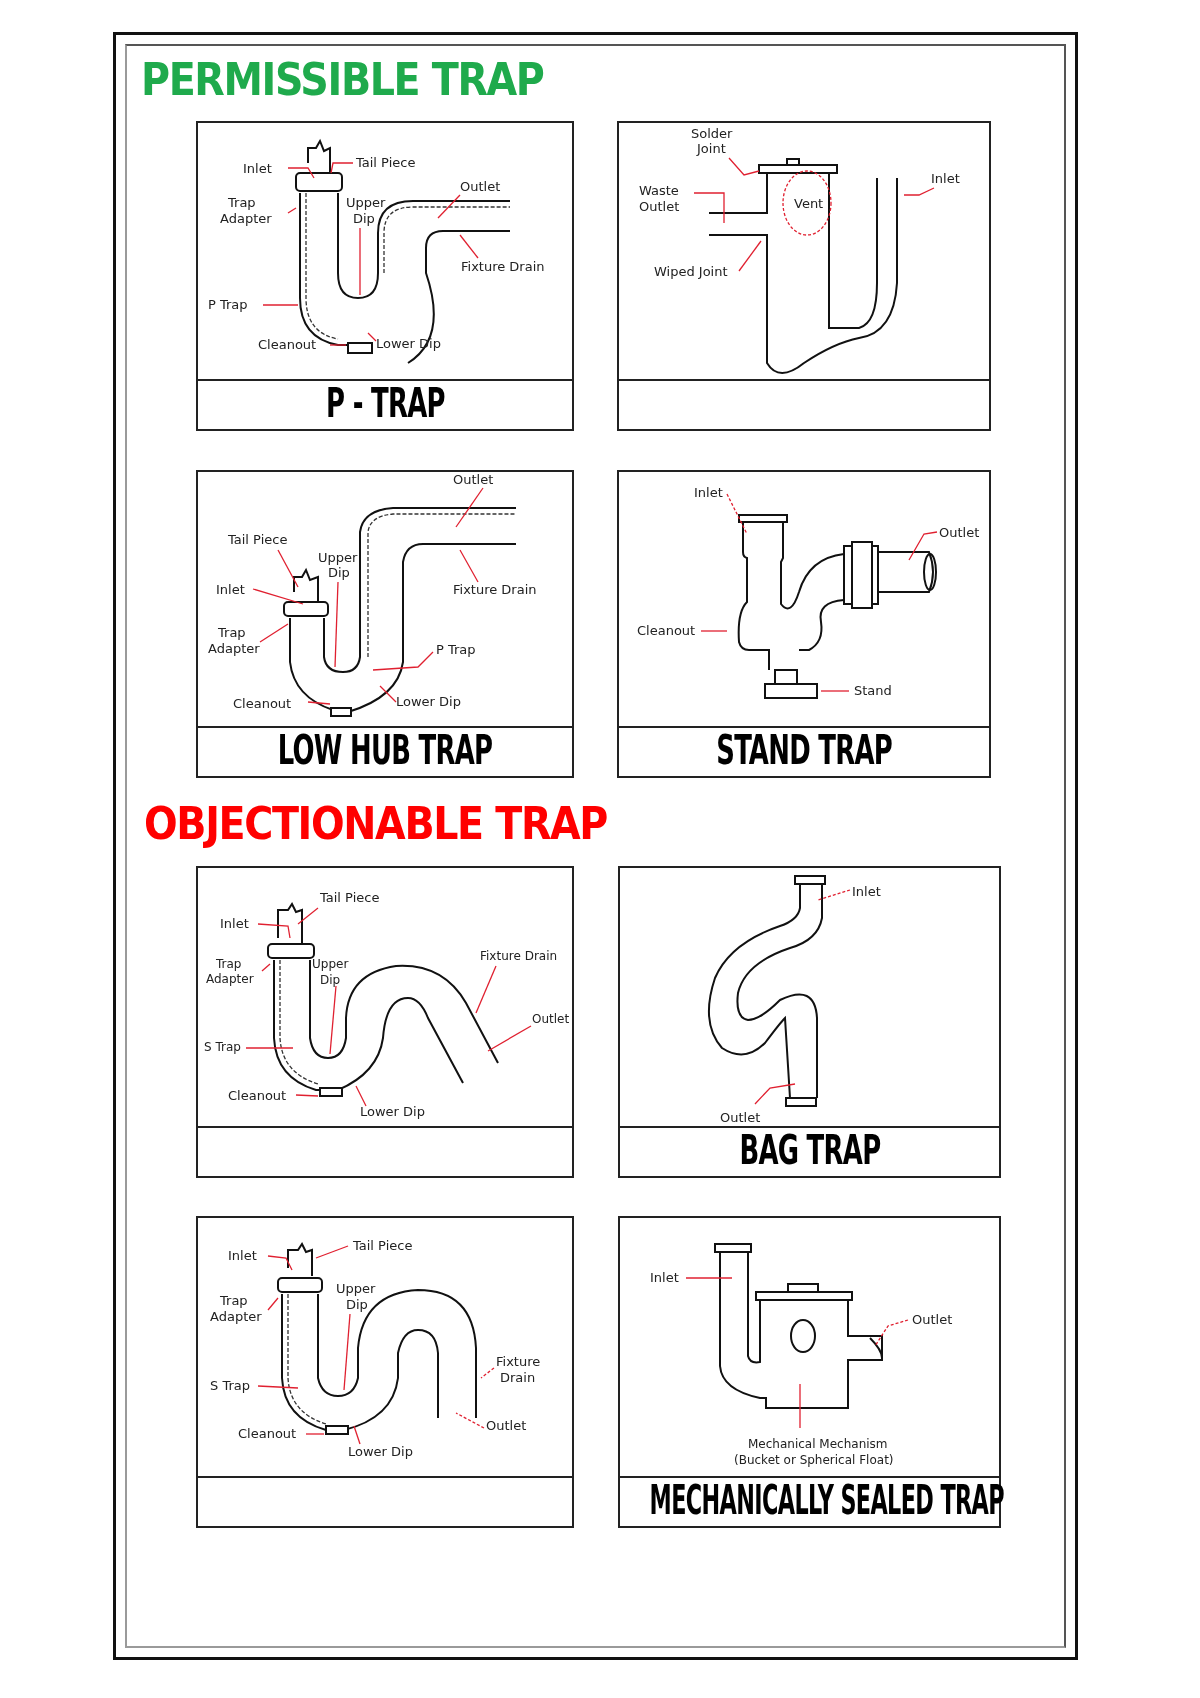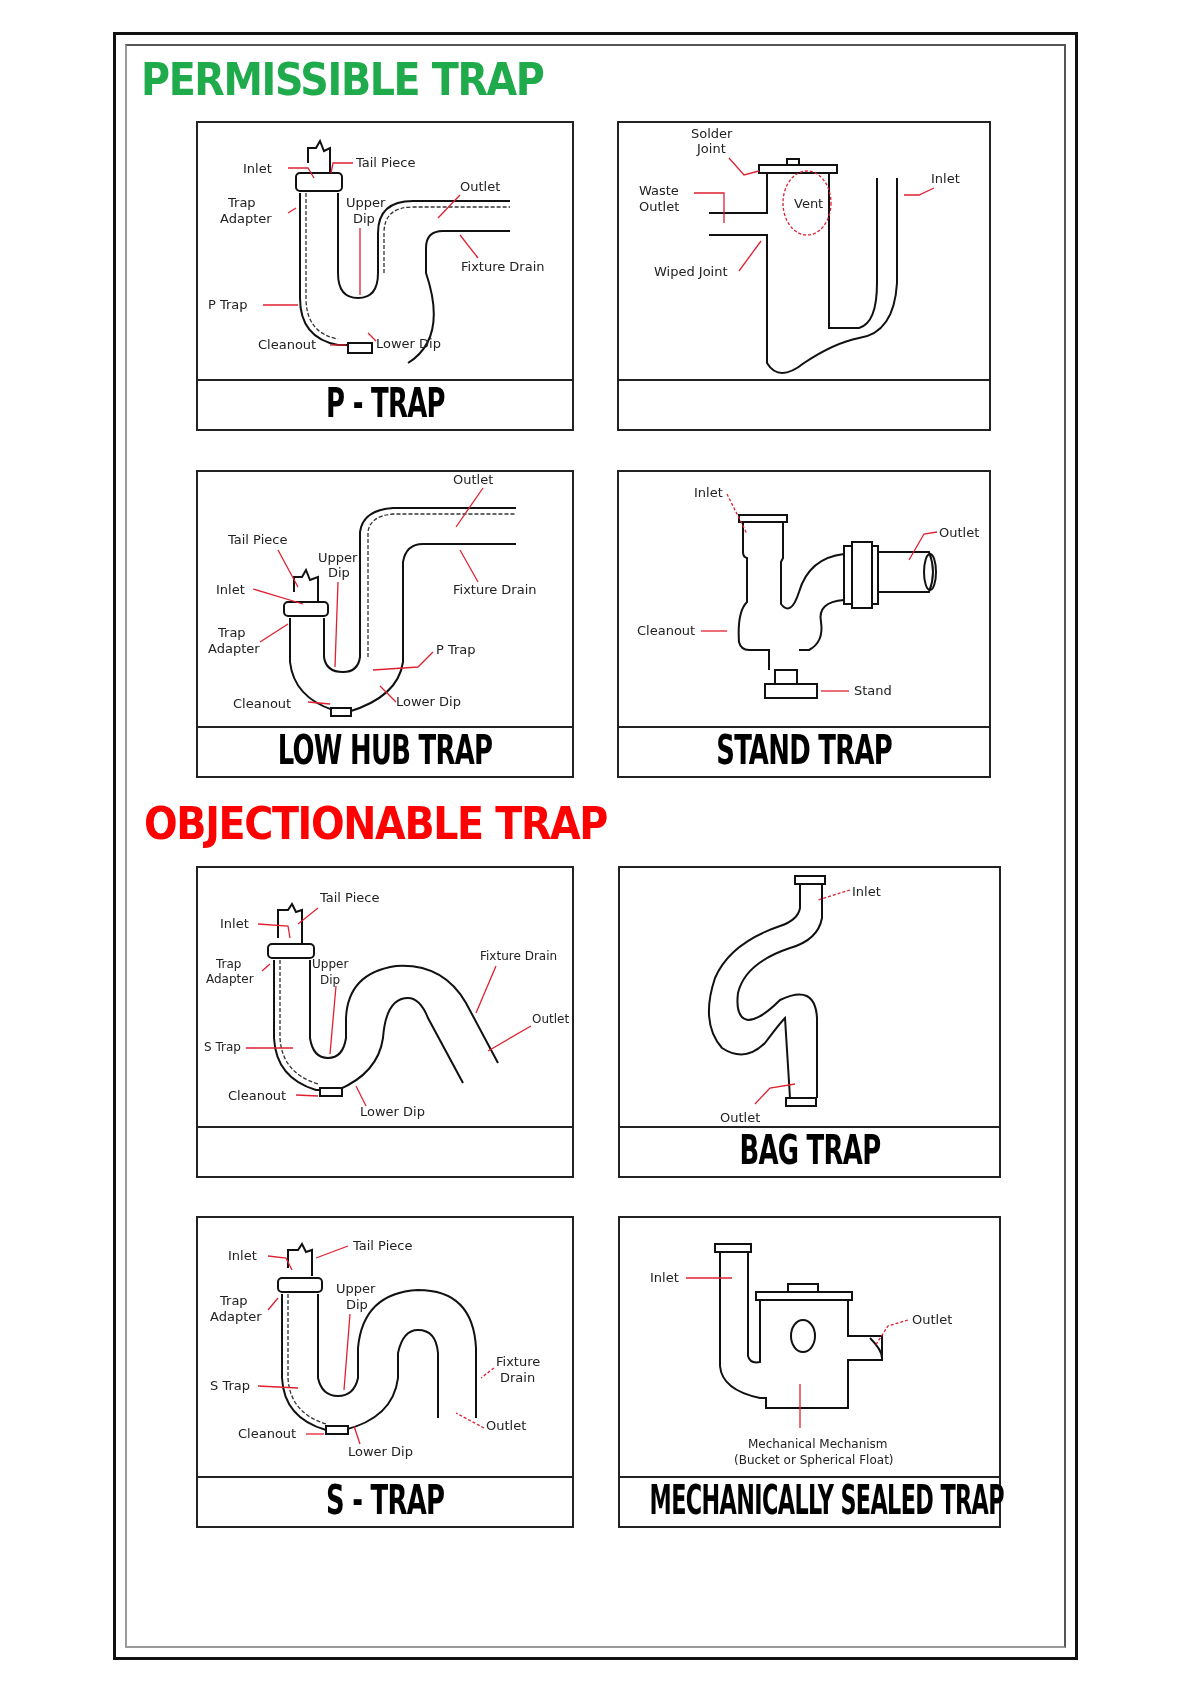--- a/index.html
+++ b/index.html
@@ -237,23 +237,20 @@
       <text class="lbl" x="12" y="172">S Trap</text>
         <path class="arr" d="M60 168 L100 170"></path>
       <text class="lbl" x="40" y="220">Cleanout</text>
         <path class="arr" d="M108 216 L126 216"></path>
       <text class="lbl" x="288" y="212">Outlet</text>
         <path class="arr-d" d="M286 210 L258 195"></path>
       <text class="lbl" x="150" y="238">Lower Dip</text>
         <path class="arr" d="M162 226 L156 208"></path>
     </svg>
   </div>
-  <div class="caption" style="height:52px;">
-      <span>S - TRAP</span>
-    </div>
 </div>
 
 <div class="card" style="left:618px;top:1216px;width:383px;height:312px;">
   <div class="diagram" style="height:258px;">
     <svg viewBox="0 0 379 258">
       <rect class="box" x="95" y="26" width="36" height="8"></rect>
       <path class="pipe" d="M100 34 L100 148 Q102 172 140 180 L146 180 L146 190 L228 190 L228 142 L262 142 L262 118 L228 118 L228 80"></path>
       <path class="pipe" d="M128 34 L128 138 Q130 146 140 144 L140 80"></path>
       <rect class="box" x="136" y="74" width="96" height="8"></rect>
       <rect class="box" x="168" y="66" width="30" height="8"></rect>

